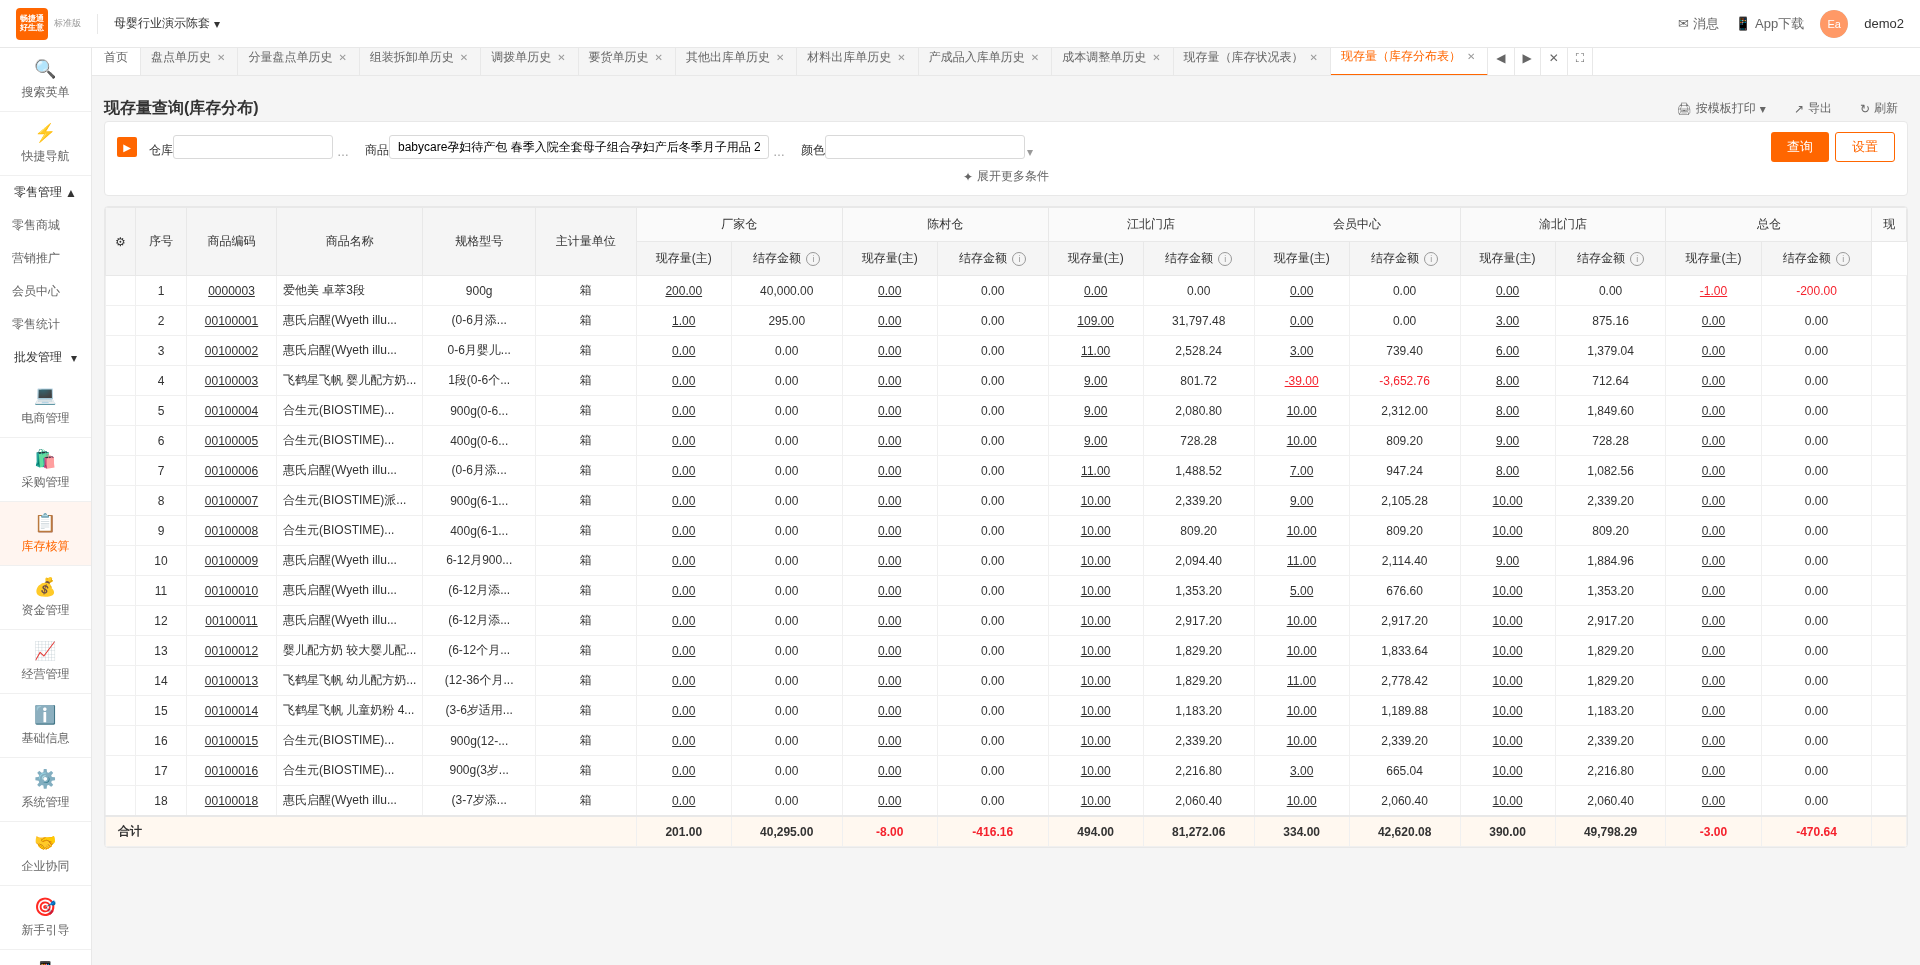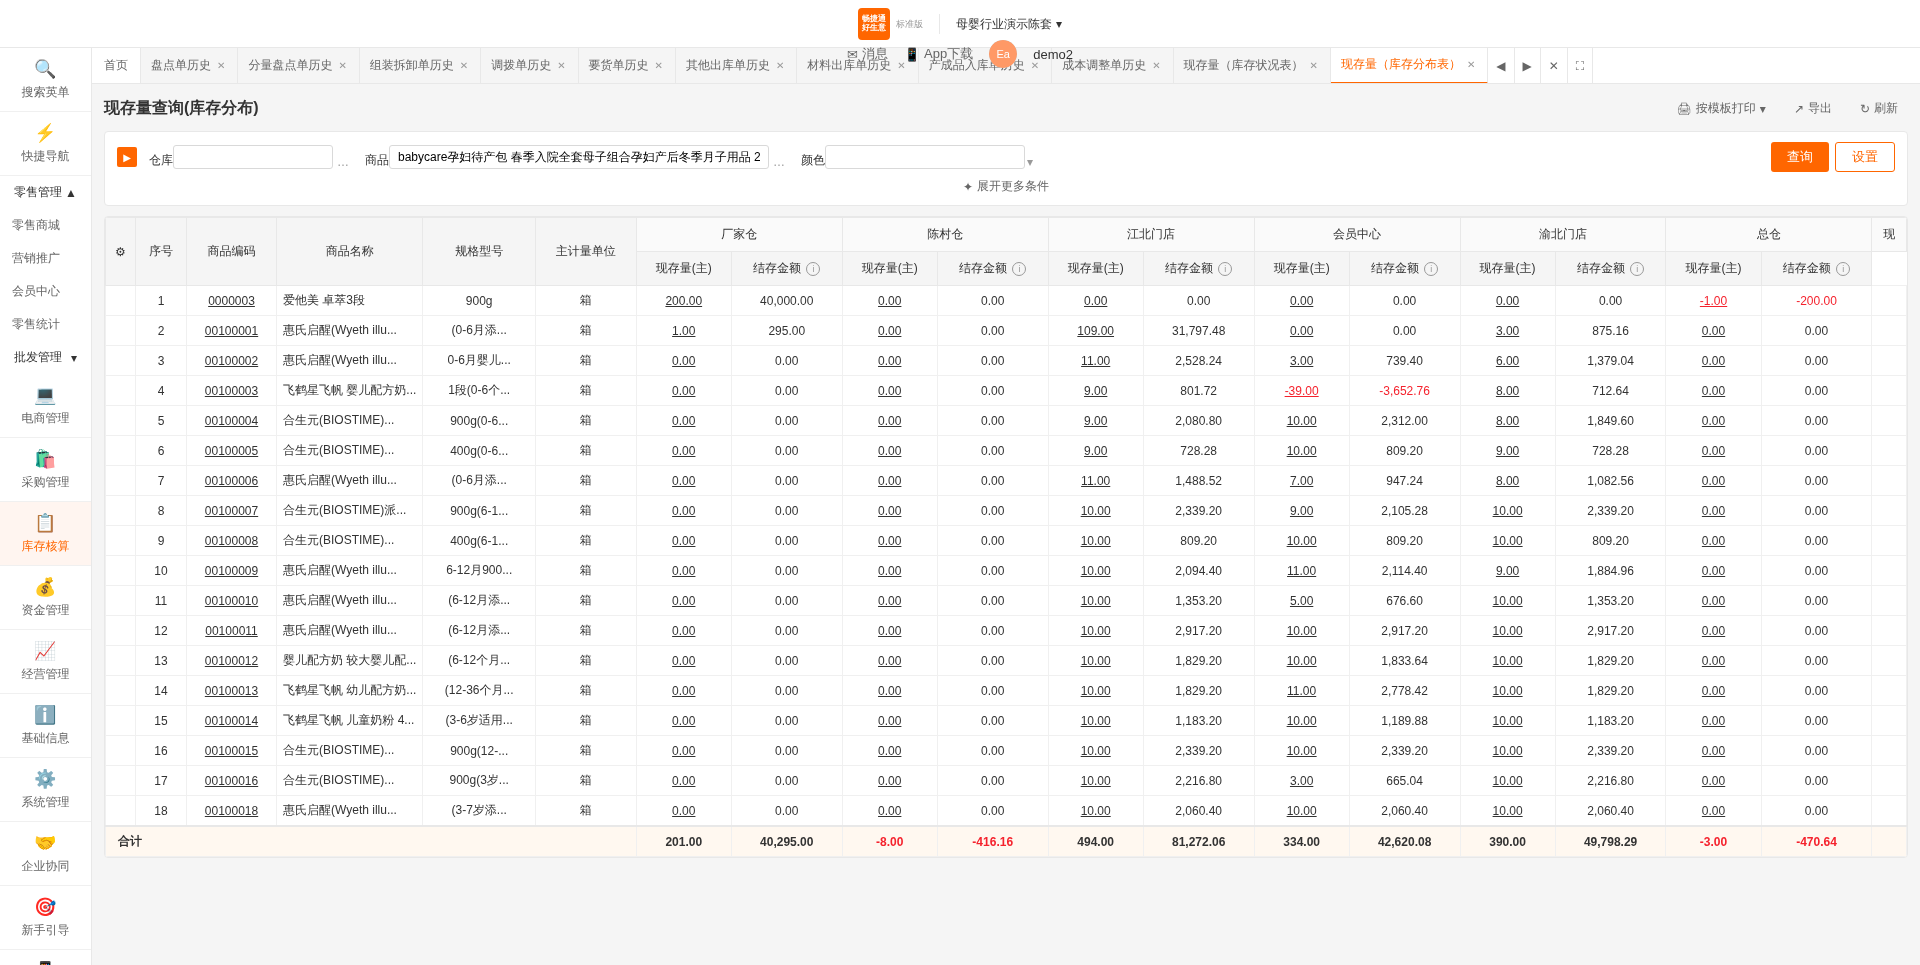--- a/index.html
+++ b/index.html
@@ -5,26 +5,25 @@
     * { margin: 0; padding: 0; box-sizing: border-box; }
     body { font-family: 'Microsoft YaHei', Arial, sans-serif; font-size: 12px; background: #f5f5f5; color: #333; overflow: hidden; }
 
     
     .top-bar {
       height: 48px;
       background: #fff;
       display: flex;
       align-items: center;
       justify-content: space-between;
-      padding: 8px 16px;
+      padding: 0 16px;
       border-bottom: 1px solid #e8e8e8;
       position: fixed;
       top: 0; left: 0; right: 0;
       z-index: 100;
-      flex-direction: column;
     }
     .top-bar-left { display: flex; align-items: center; gap: 8px; }
     .logo-area { display: flex; align-items: center; gap: 6px; }
     .logo-icon { width: 32px; height: 32px; background: #ff6600; border-radius: 4px; display: flex; align-items: center; justify-content: center; color: white; font-size: 10px; font-weight: bold; }
     .org-select { font-size: 12px; color: #333; background: transparent; border: none; cursor: pointer; display: flex; align-items: center; gap: 4px; }
     .top-bar-right { display: flex; align-items: center; gap: 16px; }
     .top-bar-right .item { display: flex; align-items: center; gap: 4px; font-size: 13px; color: #666; cursor: pointer; }
     .avatar { width: 28px; height: 28px; border-radius: 50%; background: #ccc; display: flex; align-items: center; justify-content: center; overflow: hidden; }
 
     
@@ -68,21 +67,21 @@
       padding: 8px 14px;
       cursor: pointer;
       font-size: 12px;
       color: #333;
       font-weight: 500;
     }
 
     
     .tab-bar {
       position: fixed;
-      top: 48px;
+      top: 40px;
       left: 92px;
       right: 0;
       height: 36px;
       background: #fff;
       display: flex;
       align-items: center;
       border-bottom: 1px solid #e8e8e8;
       overflow-x: auto;
       z-index: 89;
       scrollbar-width: none;
@@ -149,21 +148,20 @@
     
     .page-container {
       padding: 12px;
     }
 
     
     .page-title-bar {
       display: flex;
       justify-content: space-between;
       align-items: center;
-      margin-bottom: 10px;
     }
     .page-title {
       font-size: 16px;
       font-weight: bold;
       color: #333;
     }
     .page-actions { display: flex; gap: 8px; align-items: center; }
     .action-btn {
       display: flex;
       align-items: center;

